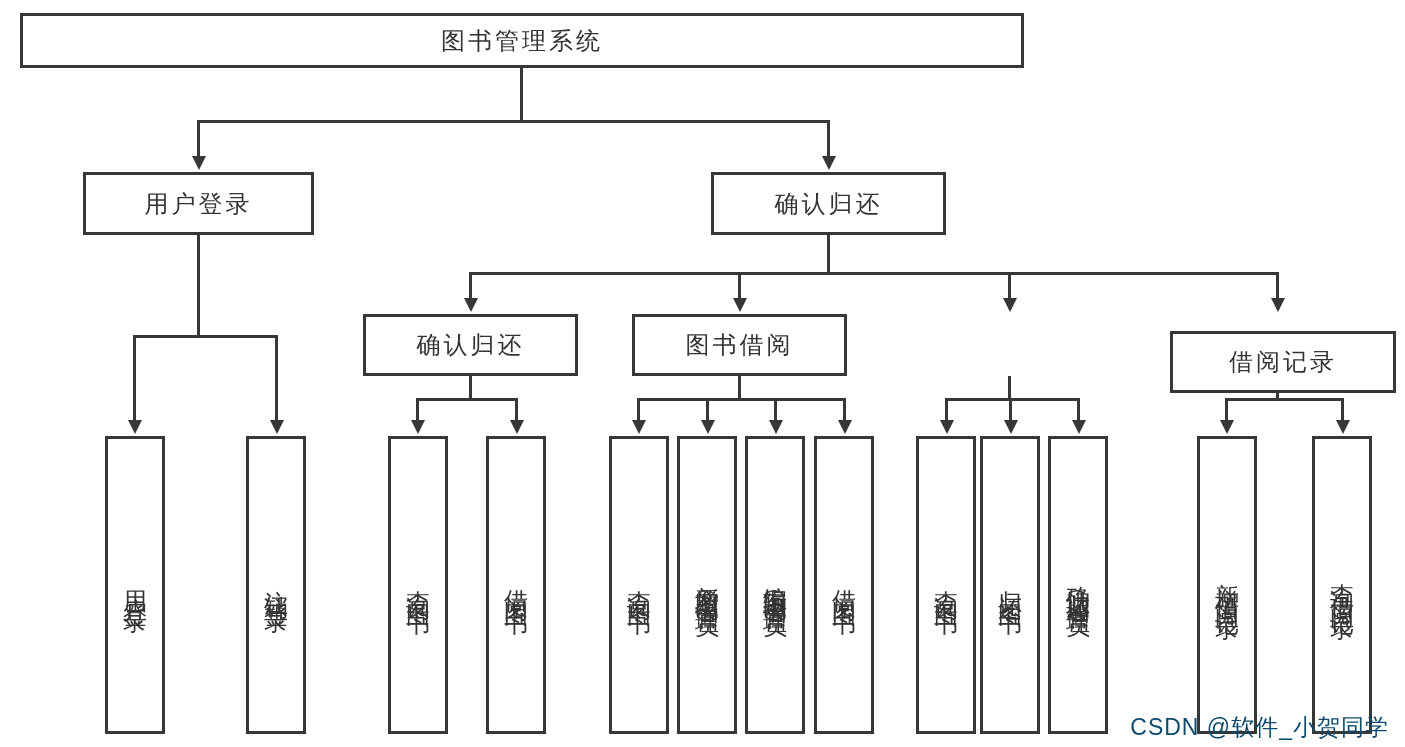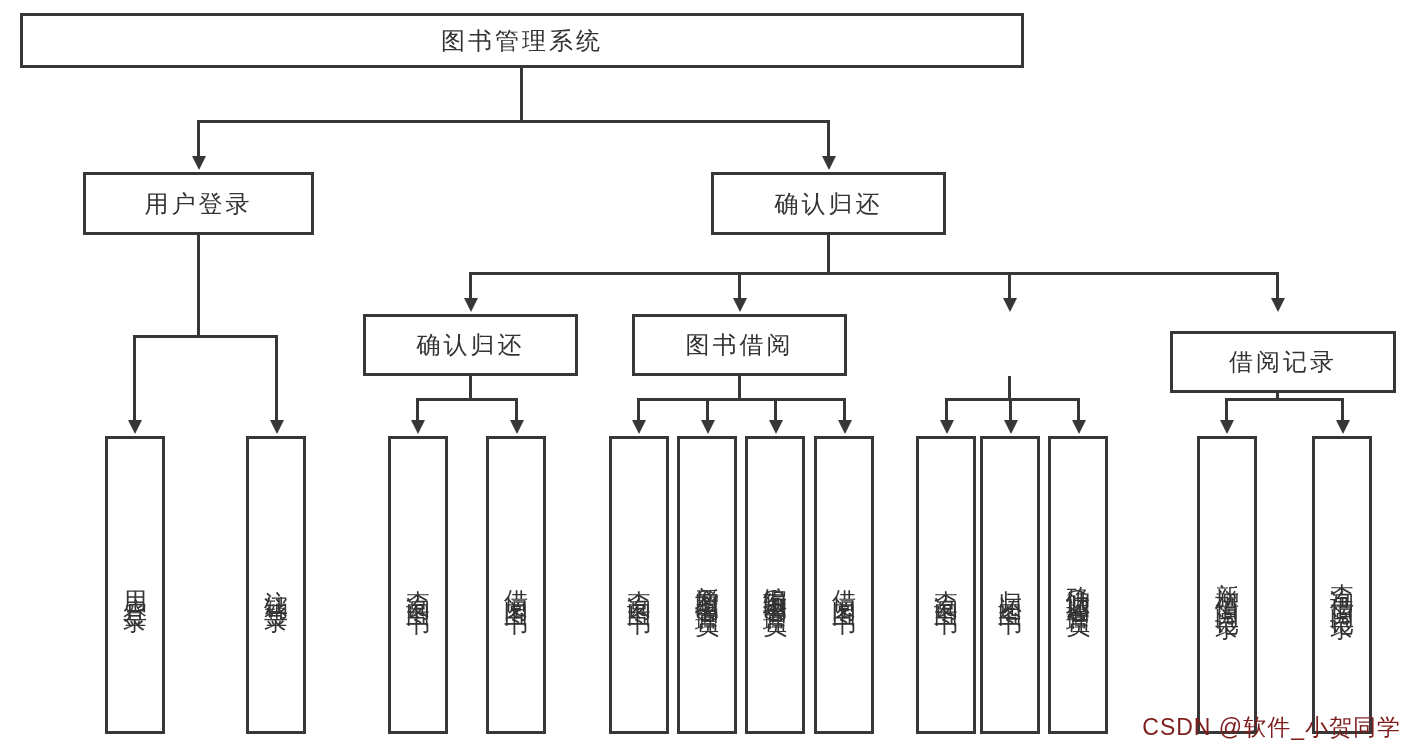--- a/index.html
+++ b/index.html
@@ -28,22 +28,22 @@
   .drop { position: absolute; width: 3px; background: #373737; }
   .drop::after {
     content: ""; position: absolute; left: 50%; bottom: -14px;
     transform: translateX(-50%);
     border-left: 7px solid transparent; border-right: 7px solid transparent;
     border-top: 14px solid #373737;
     width: 0; height: 0;
   }
 
   .watermark {
-    position: absolute; right: 4px; top: 712px;
-    font-size: 23px; color: #7f1d1d; letter-spacing: 1px;
+    position: absolute; right: 16px; top: 712px;
+    font-size: 23px; color: #0c4a6e; letter-spacing: 1px;
     white-space: nowrap;
   }
 </style>
 </head>
 <body>
 
 <div class="canvas">
 
   <div class="vline" style="left:520px; top:68px; height:55px;"></div>
   <div class="hline" style="left:197px; top:120px; width:633px;"></div>

